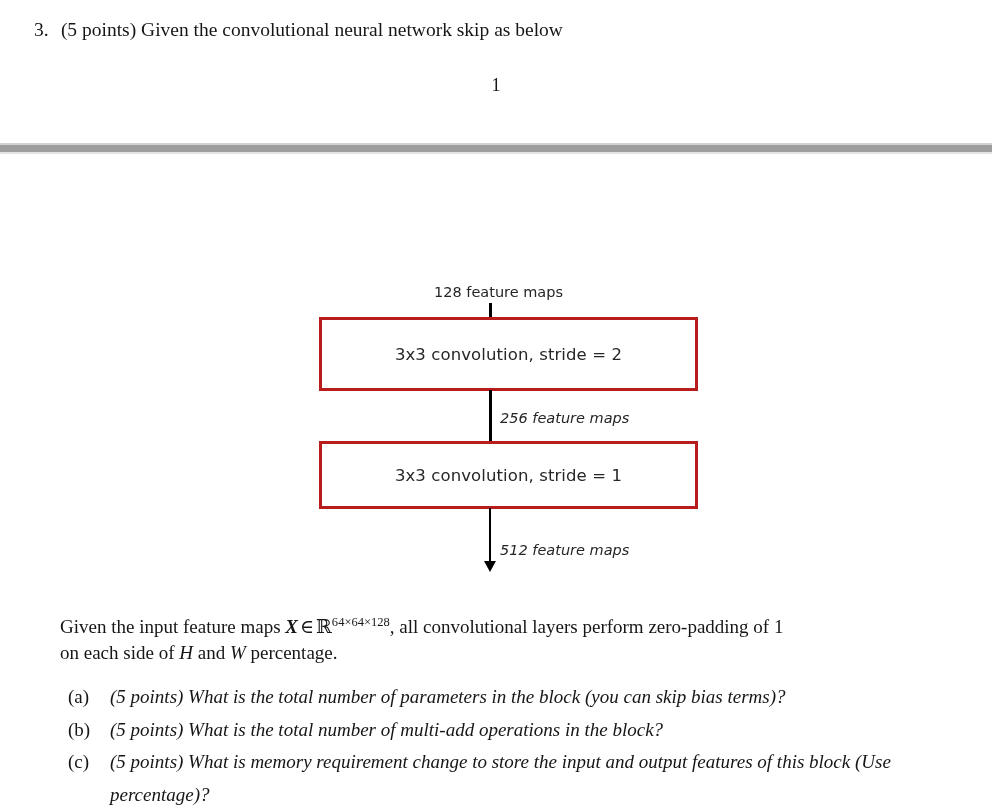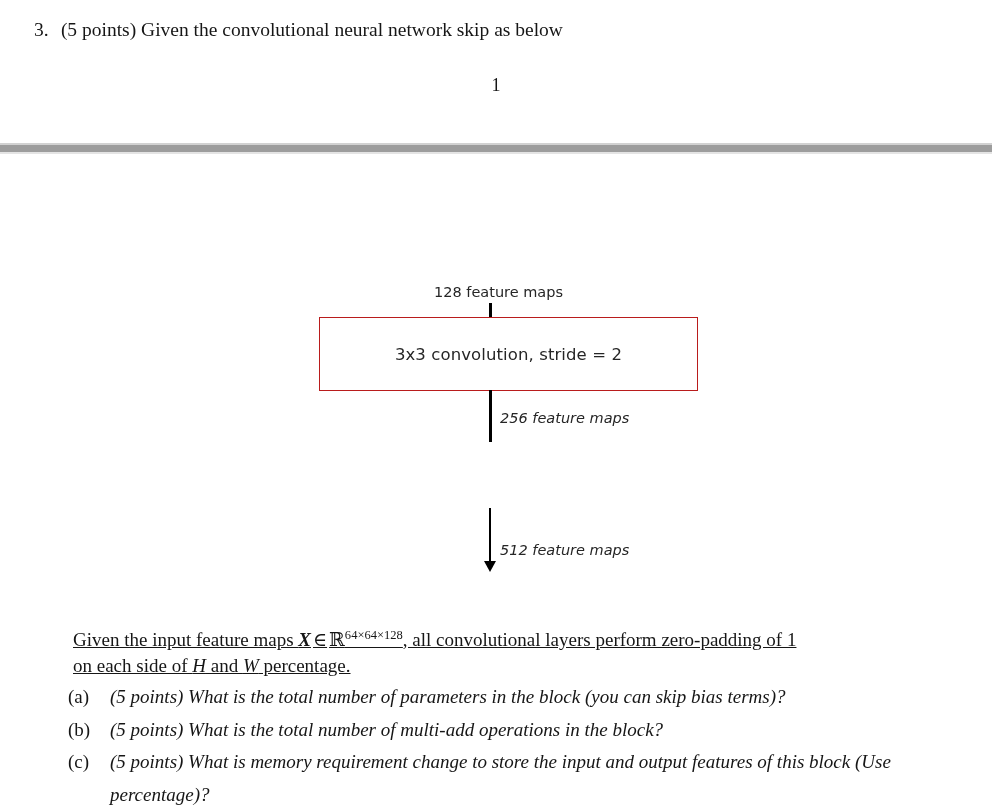--- a/index.html
+++ b/index.html
@@ -73,21 +73,21 @@
     position: absolute;
     left: 0;
     top: 160px;
     width: 808px;
     height: 440px;
     font-family: "DejaVu Sans", "Liberation Sans", sans-serif;
     color: #262626;
   }
   .conv-box {
     position: absolute;
-    border: 1px solid #b91c1c;
+    border: 3px solid #b91c1c;
     background: #ffffff;
     box-sizing: border-box;
     display: flex;
     align-items: center;
     justify-content: center;
     font-size: 16.5px;
     letter-spacing: 0.1px;
   }
   .conv-box-1 {
     left: 319px;
@@ -162,22 +162,21 @@
   .prose {
     position: absolute;
     left: 60px;
     top: 613px;
     width: 900px;
     font-size: 19px;
     line-height: 26px;
     color: #161616;
   }
   .prose p {
-    margin: 13px;
-    text-decoration: underline;
+    margin: 0;
   }
 
   .mathvar {
     font-family: "Liberation Serif", "DejaVu Serif", serif;
     font-style: italic;
     font-weight: bold;
   }
   .mathvar-light {
     font-family: "Liberation Serif", "DejaVu Serif", serif;
     font-style: italic;
@@ -247,20 +246,23 @@
 
   <div class="connector connector-in"></div>
 
   <div class="conv-box conv-box-1">
     <span>3x3 convolution, stride = 2</span>
   </div>
 
   <div class="connector connector-mid"></div>
   <div class="map-label map-label-mid">256 feature maps</div>
 
+  <div class="conv-box conv-box-2">
+    <span>3x3 convolution, stride = 1</span>
+  </div>
 
   <div class="connector connector-out"></div>
   <div class="arrowhead"></div>
   <div class="map-label map-label-out">512 feature maps</div>
 </div>
 
 <div class="prose">
   <p><span>Given the input feature maps </span><span class="mathvar">X</span><span class="mathop">∈</span><span class="bbR">ℝ</span><span class="sup">64×64×128</span><span>, all convolutional layers perform zero-padding of 1</span><br><span>on each side of </span><span class="mathvar-light">H</span><span> and </span><span class="mathvar-light">W</span><span> percentage.</span></p>
 </div>
 

